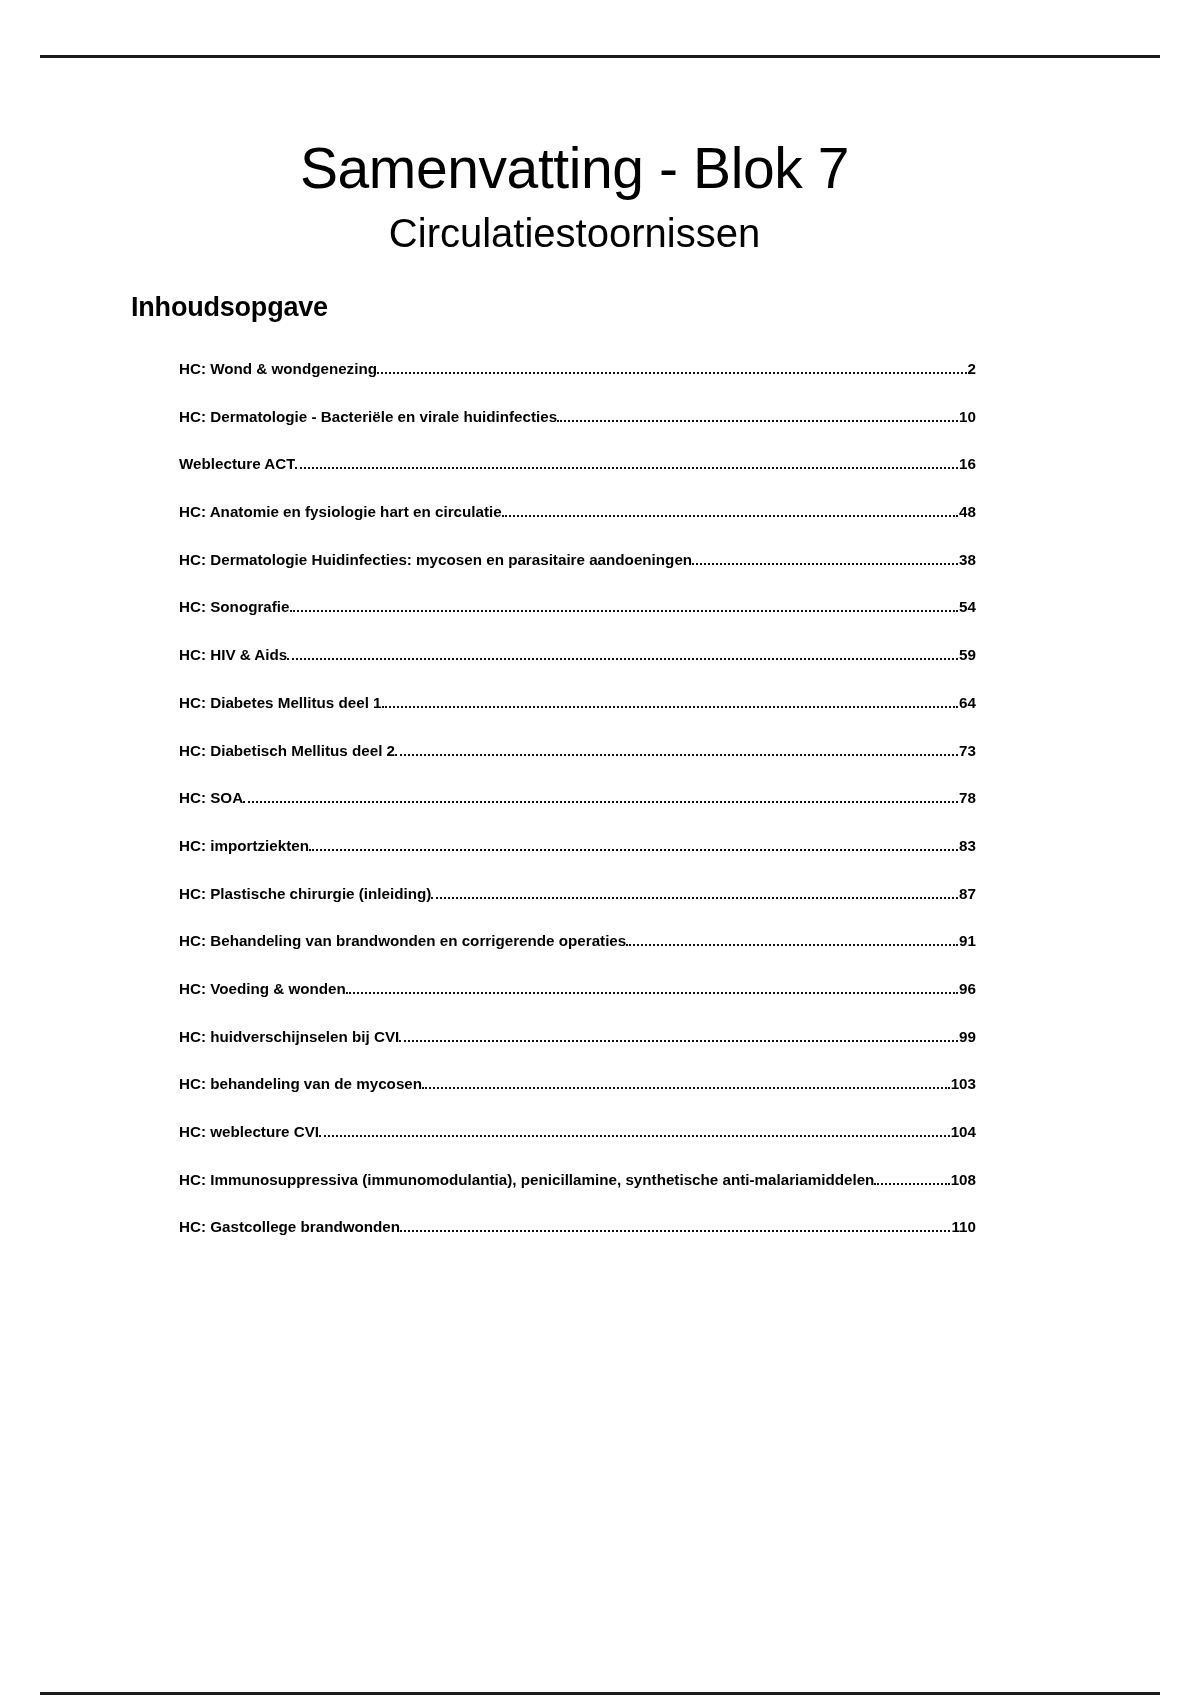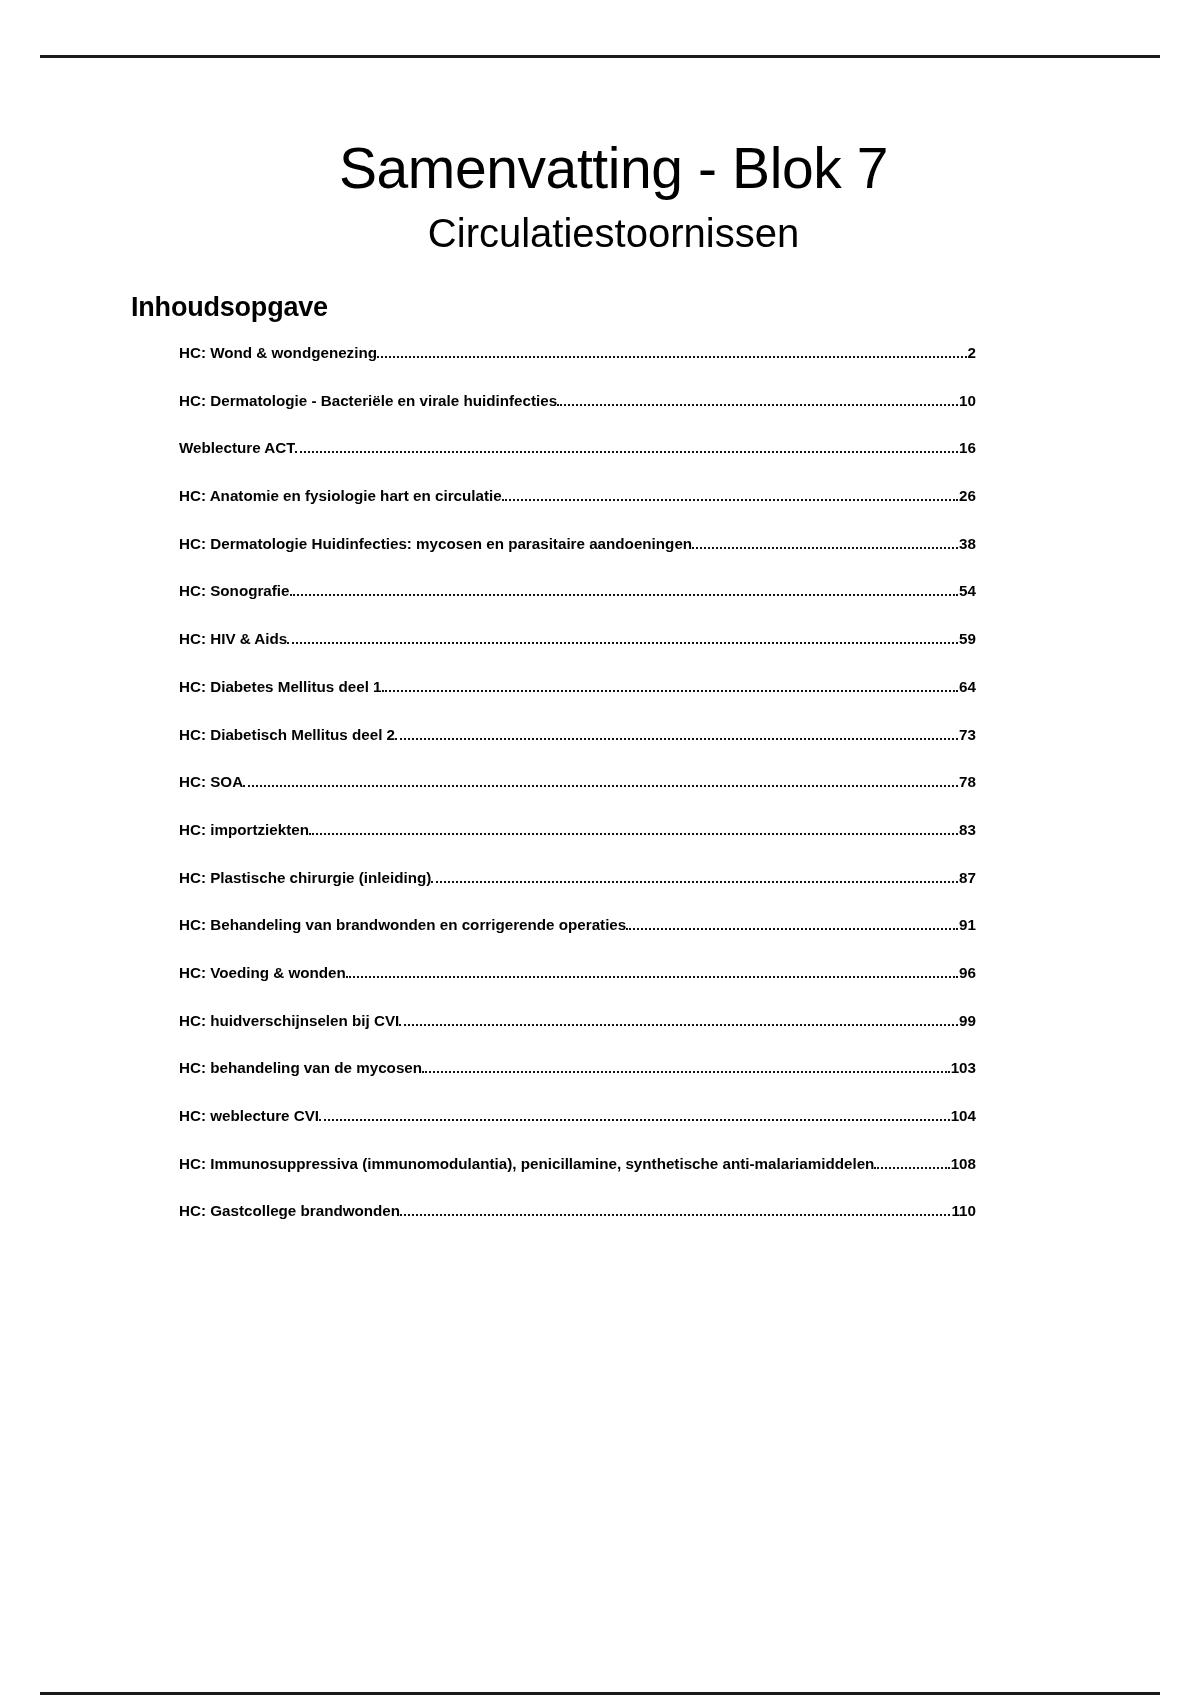--- a/index.html
+++ b/index.html
@@ -34,21 +34,20 @@
   .page-rule.top    { top: 55px; }
   .page-rule.bottom { top: 1692px; }
 
   
   .title-block {
     position: absolute;
     top: 138px;
     left: 0;
     width: 1149px;
     text-align: center;
-    padding-left: 39px;
   }
   .doc-title {
     font-size: 57px;
     font-weight: 400;
     line-height: 1.08;
     letter-spacing: -0.4px;
     color: #000000;
     margin: 0;
   }
   .doc-subtitle {
@@ -63,21 +62,21 @@
   .toc {
     position: absolute;
     top: 292px;
     left: 131px;
     width: 845px;
   }
   .toc-heading {
     font-size: 27px;
     font-weight: bold;
     letter-spacing: -0.2px;
-    margin: 0 0 20px 0;
+    margin: 0 0 36px 0;
     color: #000000;
   }
 
   .toc-list {
     margin: 0;
     padding: 0;
     list-style: none;
   }
 
   .toc-entry {
@@ -141,21 +140,21 @@
           <span class="toc-page">10</span>
         </li>
         <li class="toc-entry">
           <span class="toc-label">Weblecture ACT</span>
           <span class="toc-leader"></span>
           <span class="toc-page">16</span>
         </li>
         <li class="toc-entry">
           <span class="toc-label">HC: Anatomie en fysiologie hart en circulatie</span>
           <span class="toc-leader"></span>
-          <span class="toc-page">26</span>
+          <span class="toc-page">48</span>
         </li>
         <li class="toc-entry">
           <span class="toc-label">HC: Dermatologie Huidinfecties: mycosen en parasitaire aandoeningen</span>
           <span class="toc-leader"></span>
           <span class="toc-page">38</span>
         </li>
         <li class="toc-entry">
           <span class="toc-label">HC: Sonografie</span>
           <span class="toc-leader"></span>
           <span class="toc-page">54</span>

